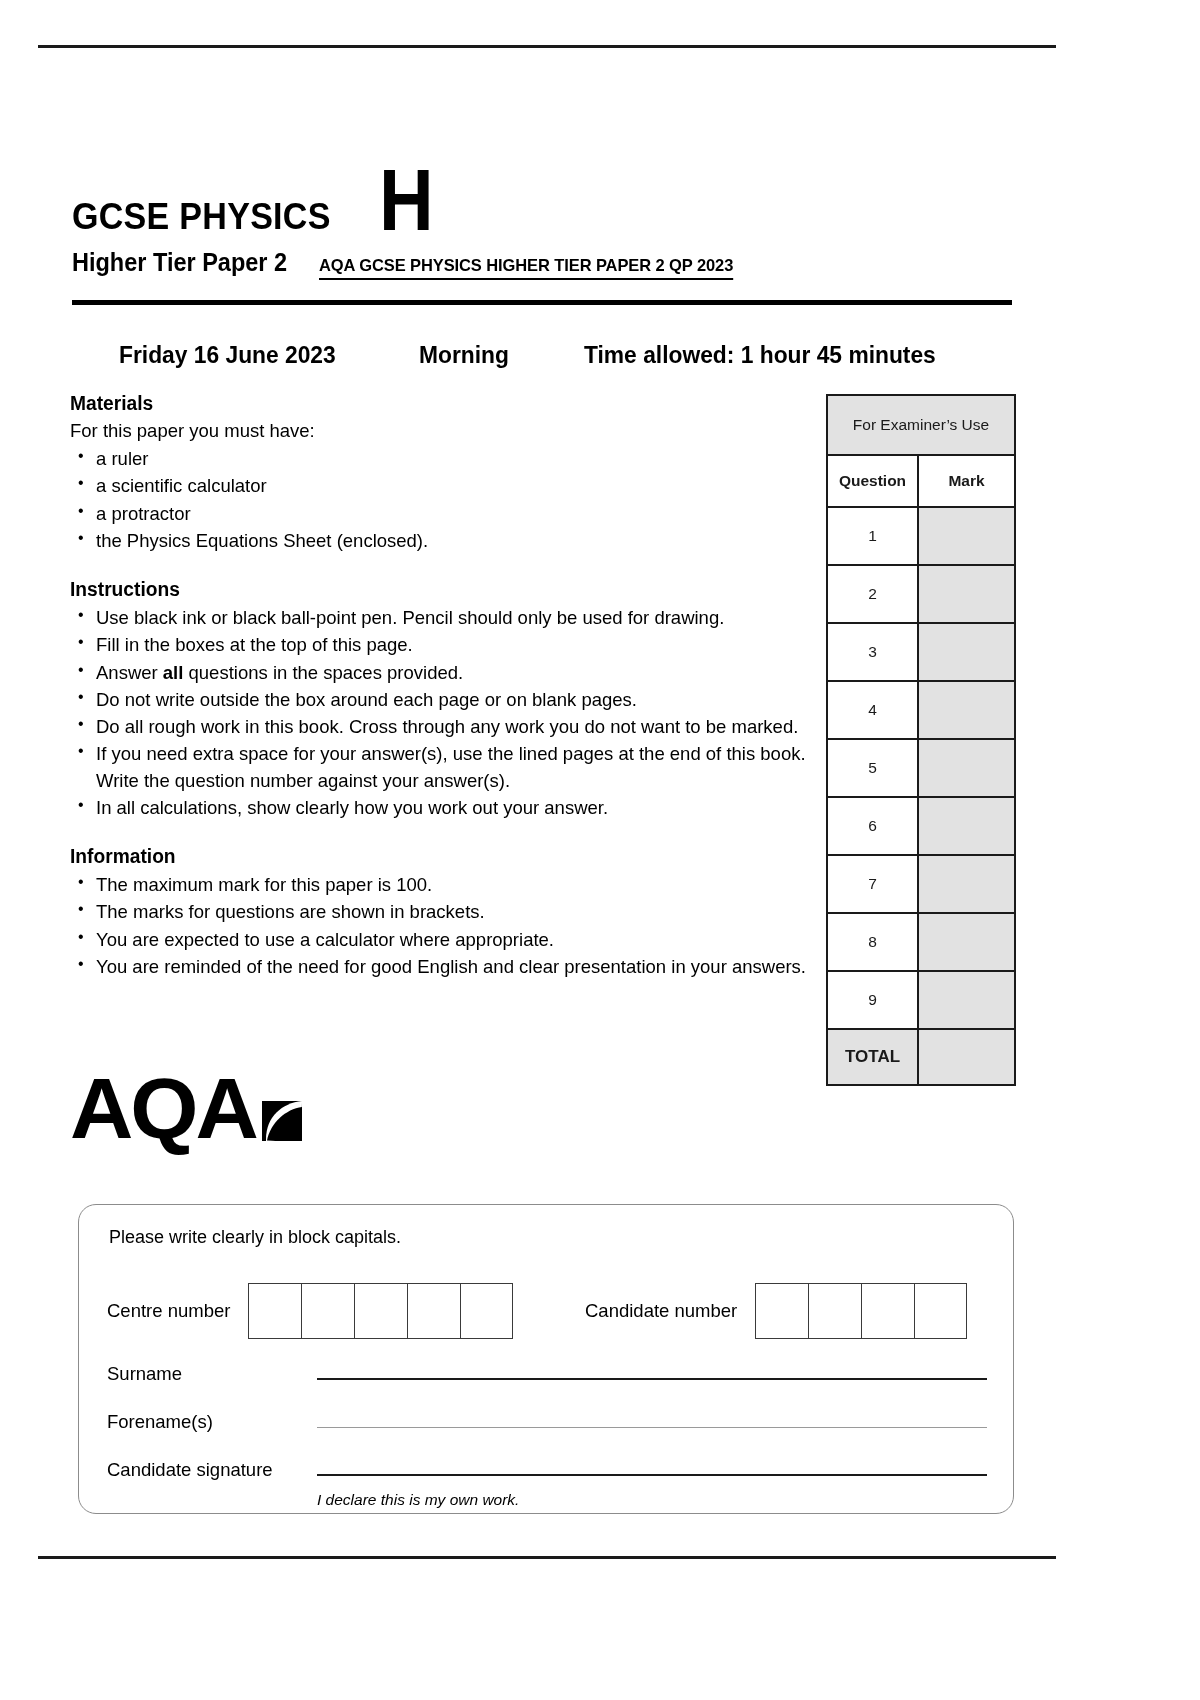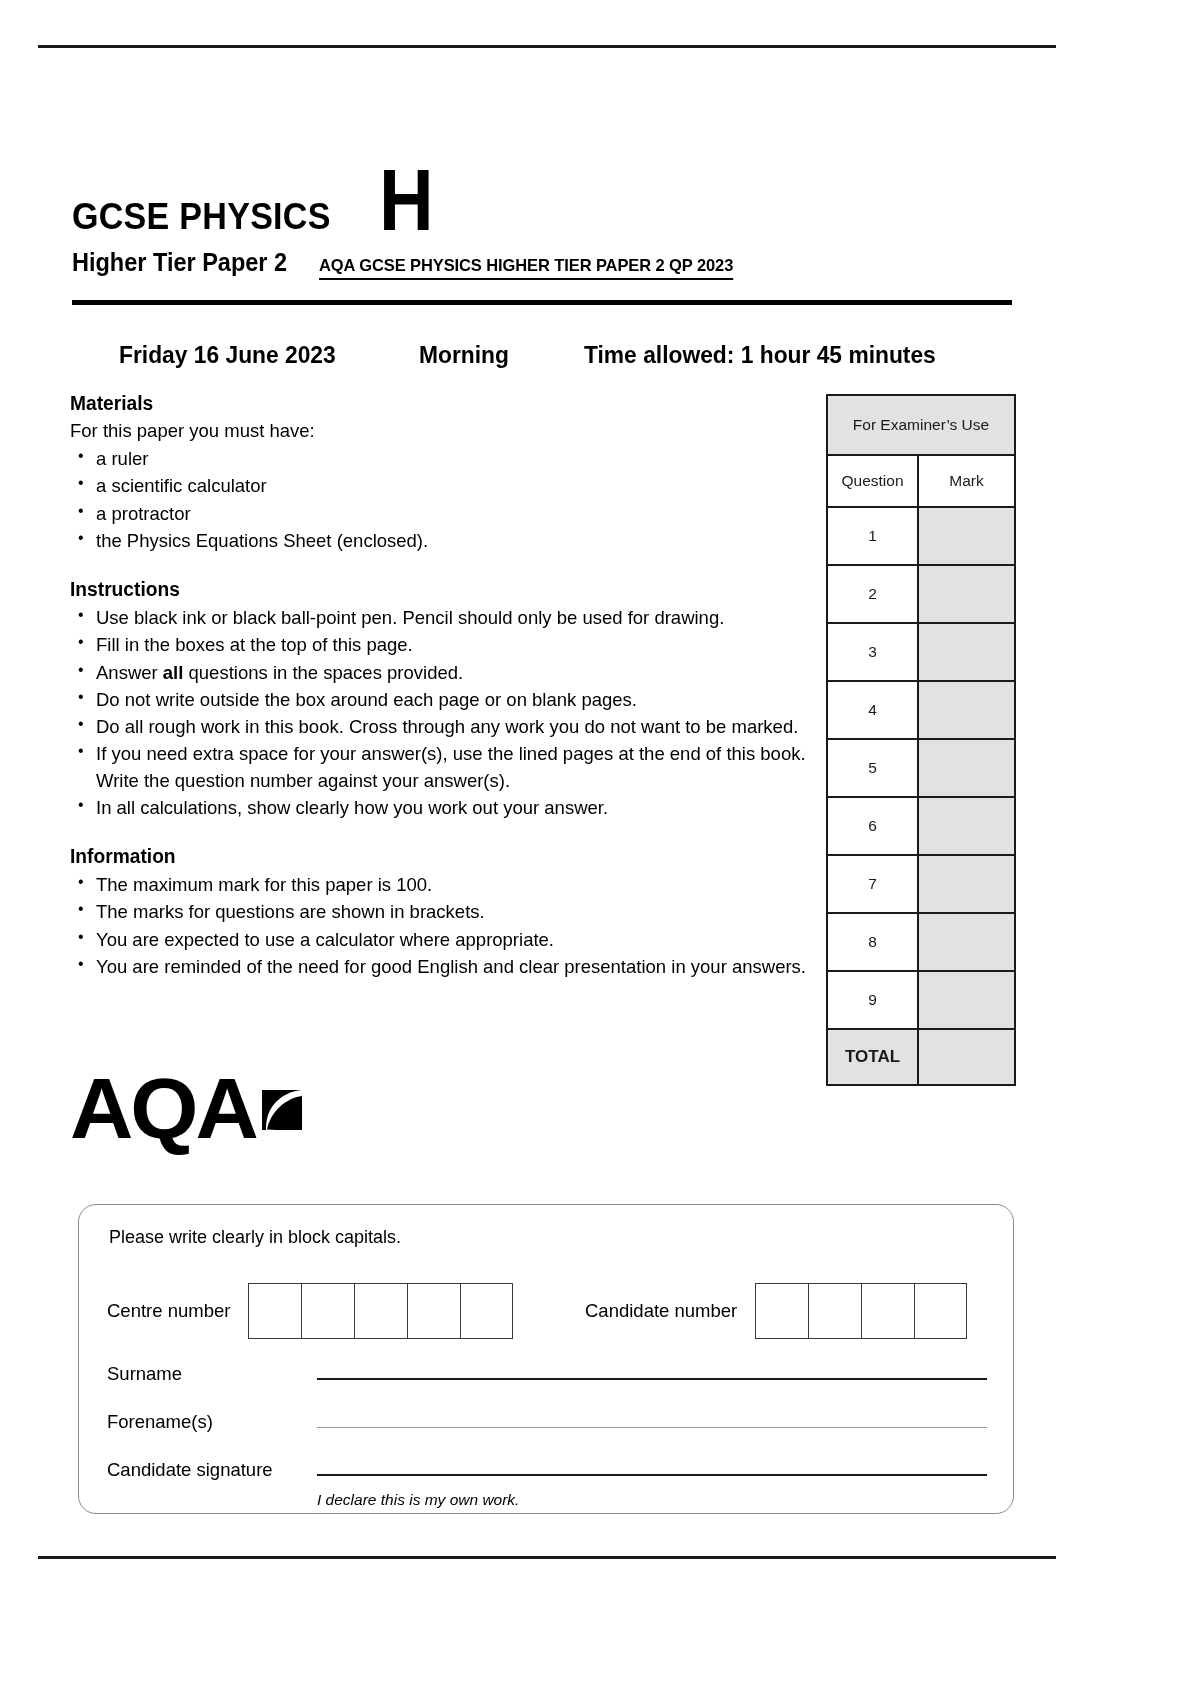--- a/index.html
+++ b/index.html
@@ -204,36 +204,36 @@
     background: #e2e2e2;
     display: flex;
     align-items: center;
     justify-content: center;
     font-size: 15.5px;
     color: #1a1a1a;
     box-sizing: border-box;
   }
   .et-row.header .et-q,
   .et-row.header .et-m { background: #ffffff; }
-  .et-row.header { height: 50px; }
+  .et-row.header { height: 50px; font-weight: bold; }
   .et-row.total .et-q,
   .et-row.total .et-m {
     background: #e2e2e2;
     font-weight: bold;
     font-size: 17px;
   }
   .et-row.total { height: 54px; }
 
   
   .aqa-logo {
     position: absolute;
     left: 70px;
     top: 1072px;
     display: flex;
-    align-items: center;
+    align-items: flex-end;
   }
   .aqa-word {
     font-size: 86px;
     font-weight: bold;
     line-height: 0.85;
     letter-spacing: -3px;
     transform: scaleX(1.02);
     transform-origin: left top;
   }
   .aqa-mark {

